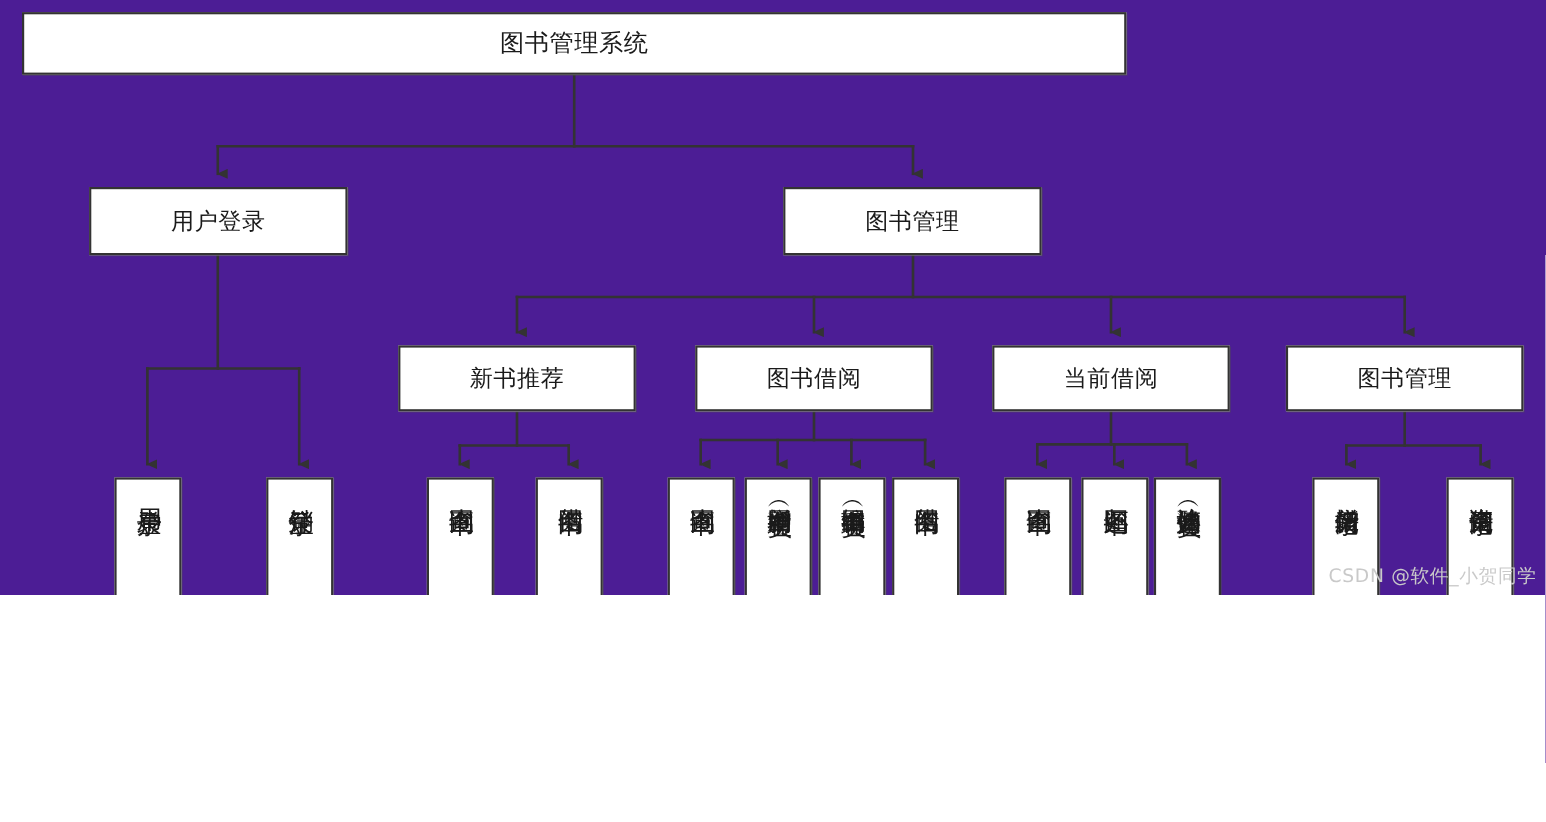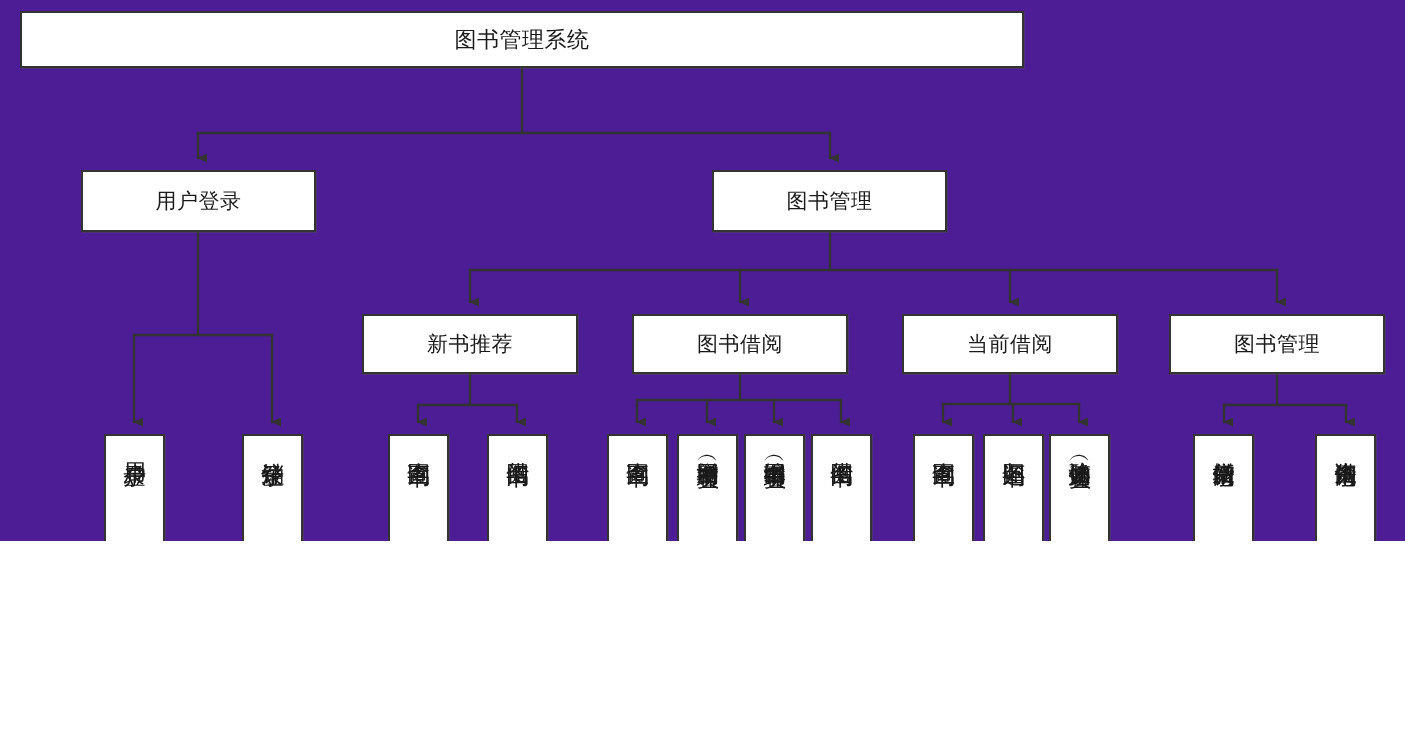--- a/index.html
+++ b/index.html
@@ -196,13 +196,14 @@
     <span class="node-label">确认归还（管理员）</span>
   </div>
 
   <div class="node vert long" style="left:1193px; top:434px; width:61px; height:301px;">
     <span class="node-label">新增借阅记录</span>
   </div>
   <div class="node vert long" style="left:1315px; top:434px; width:61px; height:301px;">
     <span class="node-label">查询借阅记录</span>
   </div>
 
+  <div id="watermark">CSDN @软件_小贺同学</div>
 </div>
 
 </body></html>

